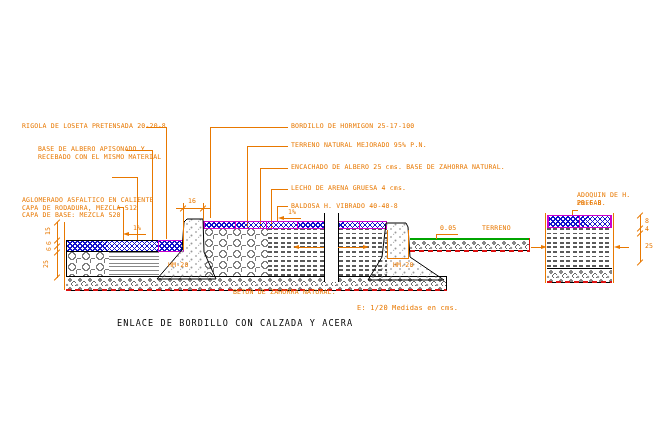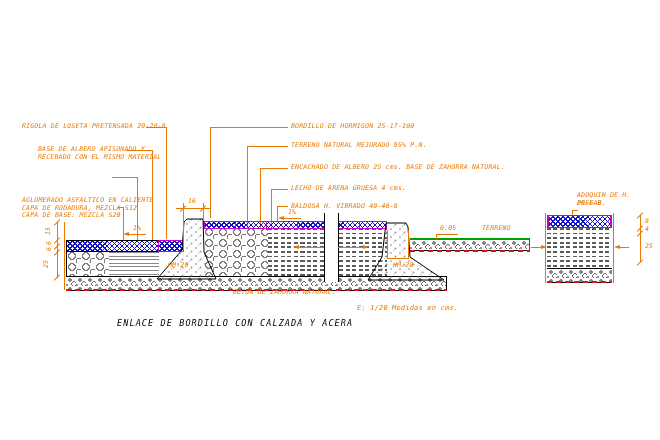--- a/index.html
+++ b/index.html
@@ -1,21 +1,21 @@
 <!DOCTYPE html>
 <html><head>
 <meta charset="utf-8">
 <style>
   :root{
     --o:#E87800; --blue:#1111CC; --mag:#CC00CC; --grn:#00A400;
     --red:#DD1111; --gry:#7a7a7a; --blk:#000;
   }
   html,body{margin:0;padding:0;background:#fff;}
   #stage{position:relative;width:660px;height:440px;background:#fff;overflow:hidden;
-         font-family:"DejaVu Sans Mono",monospace;font-style:italic;}
+         font-family:"DejaVu Sans Mono",monospace;}
   .ann{position:absolute;color:var(--o);font-size:6.5px;line-height:7.6px;
        white-space:pre-line;letter-spacing:0.2px;}
   .blktxt{position:absolute;color:#000;font-size:8.5px;letter-spacing:1.1px;white-space:pre;}
   .ln{position:absolute;background:var(--o);}
   .blk{position:absolute;background:#000;}
   .reddash{position:absolute;height:2px;
       background:repeating-linear-gradient(to right,var(--red) 0 5px,transparent 5px 9px);}
   .green{position:absolute;height:2px;background:var(--grn);}
   .xhatch{position:absolute;background-color:#fff;
       background-image:

